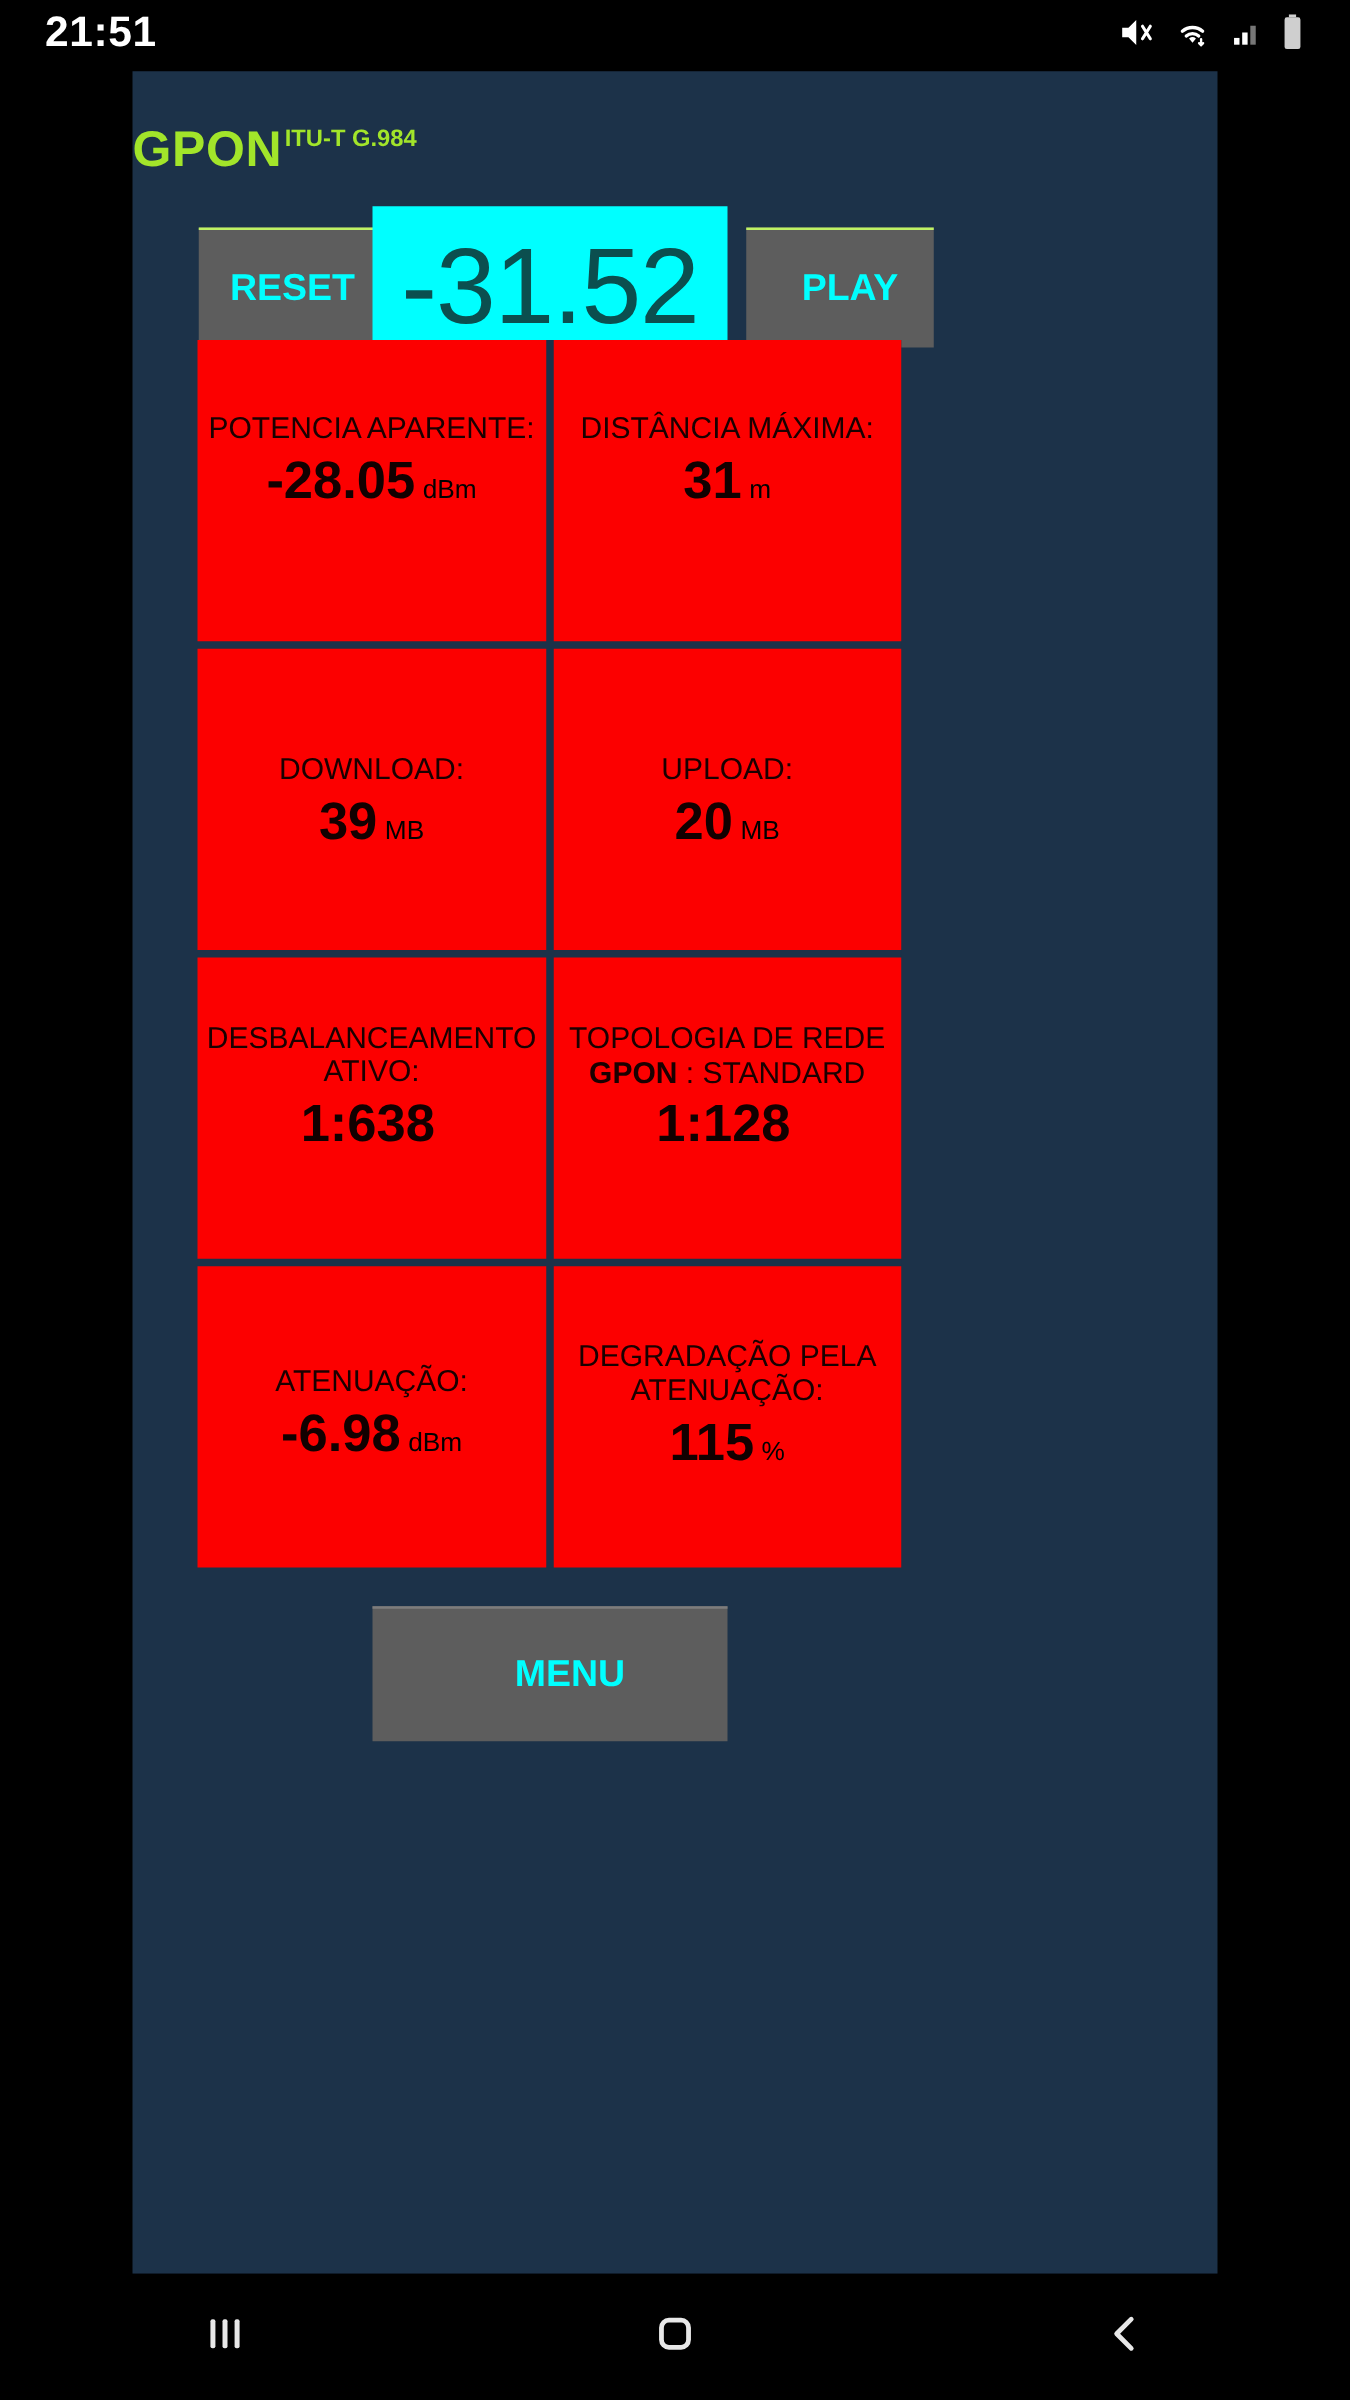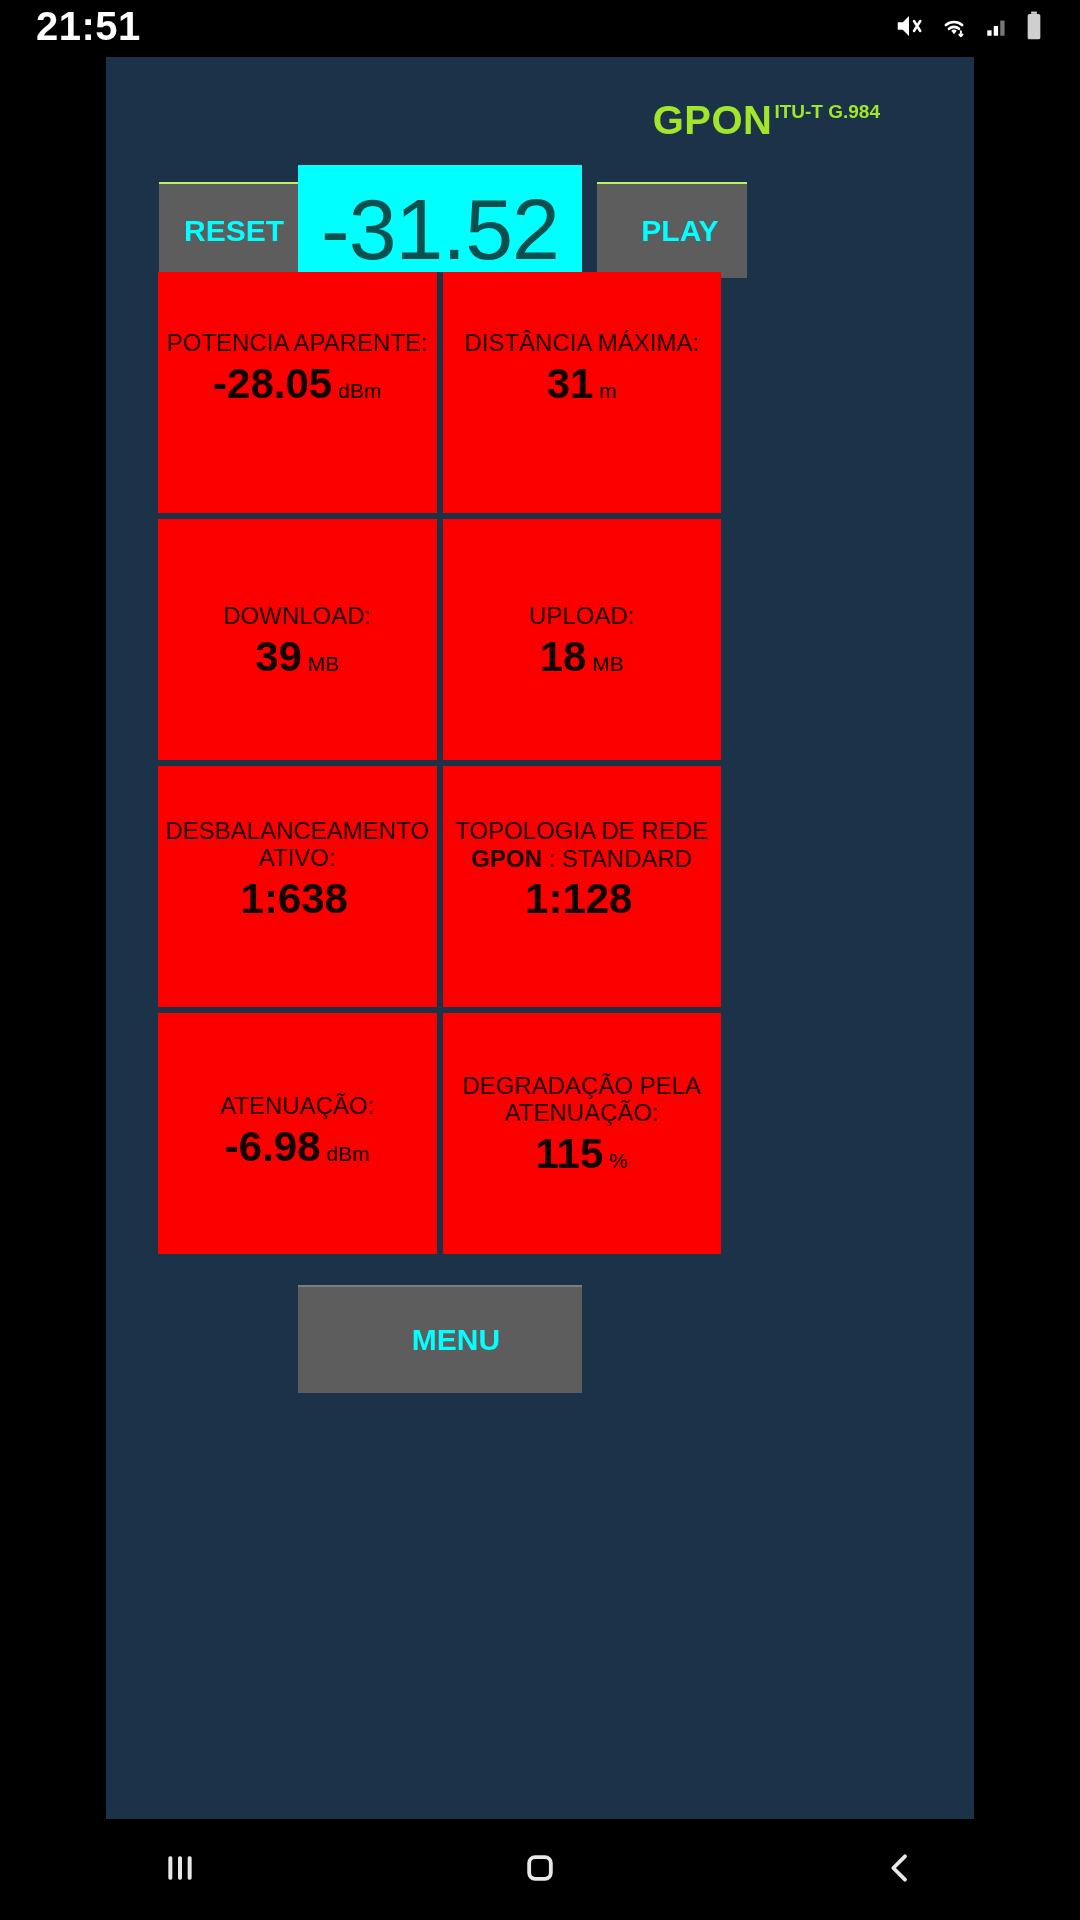--- a/index.html
+++ b/index.html
@@ -23,21 +23,21 @@
     height: 52px;
     background: #000000;
     display: flex;
     align-items: center;
     justify-content: space-between;
     padding: 0 36px;
     box-sizing: border-box;
   }
   .status-clock {
     color: #ffffff;
-    font-size: 40px;
+    font-size: 34px;
     font-weight: bold;
     letter-spacing: 0.5px;
   }
   .status-icons {
     display: flex;
     align-items: center;
     gap: 14px;
   }
   .status-icons svg { display: block; }
 
@@ -50,21 +50,21 @@
     height: 1762px;
     background: #1c3249;
     box-sizing: border-box;
   }
 
   .title-wrap {
     position: absolute;
     top: 43px;
     left: 0;
     width: 772px;
-    text-align: right;
+    text-align: left;
     line-height: 1;
   }
   .title-main {
     color: #a2e52a;
     font-size: 40px;
     font-weight: bold;
     letter-spacing: 0.5px;
   }
   .title-sup {
     color: #a2e52a;
@@ -292,21 +292,21 @@
       <div class="cell-label">DOWNLOAD:</div>
       <div class="cell-value">
         <span>39</span>
         <span class="cell-unit">MB</span>
       </div>
     </div>
 
     <div class="cell">
       <div class="cell-label">UPLOAD:</div>
       <div class="cell-value">
-        <span>18</span>
+        <span>20</span>
         <span class="cell-unit">MB</span>
       </div>
     </div>
 
     <div class="cell">
       <div class="cell-label">DESBALANCEAMENTO ATIVO:</div>
       <div class="cell-value">
         <span>1:638</span>
         <span class="cell-unit"></span>
       </div>

